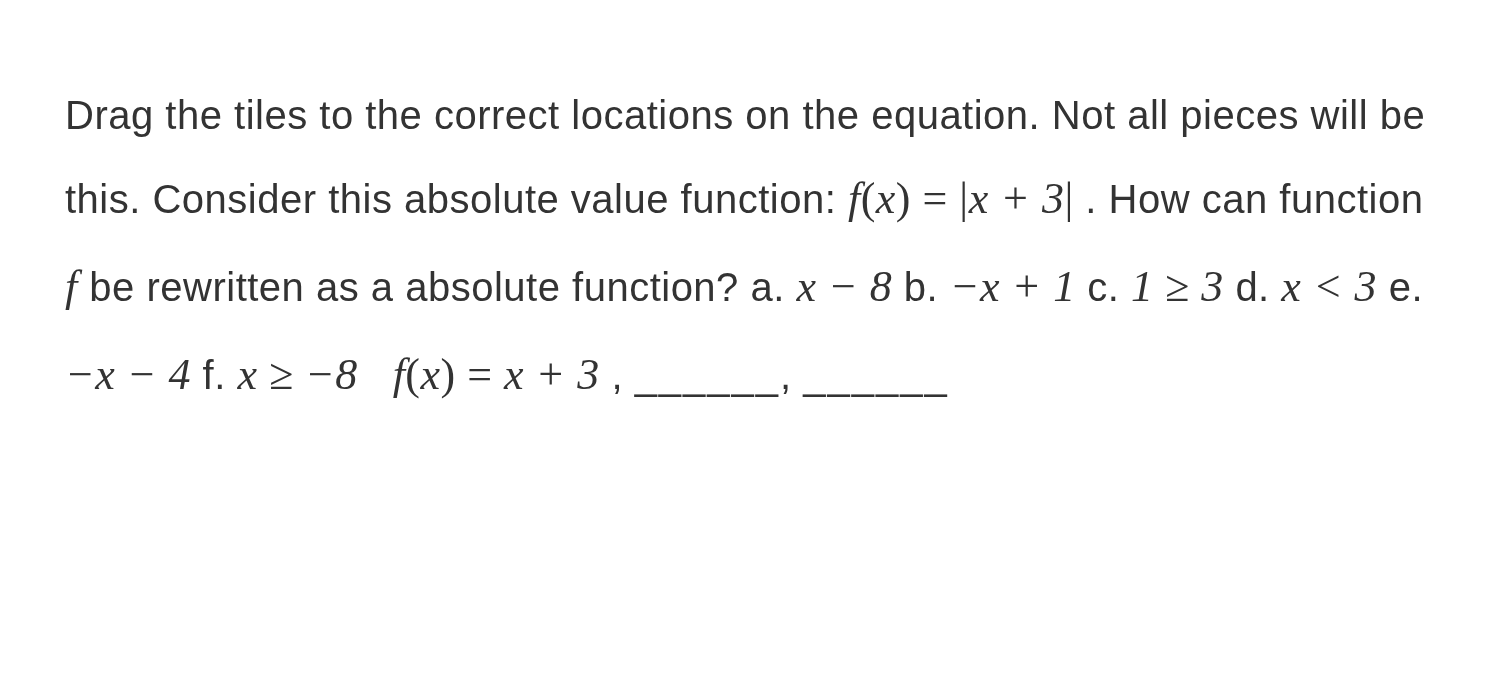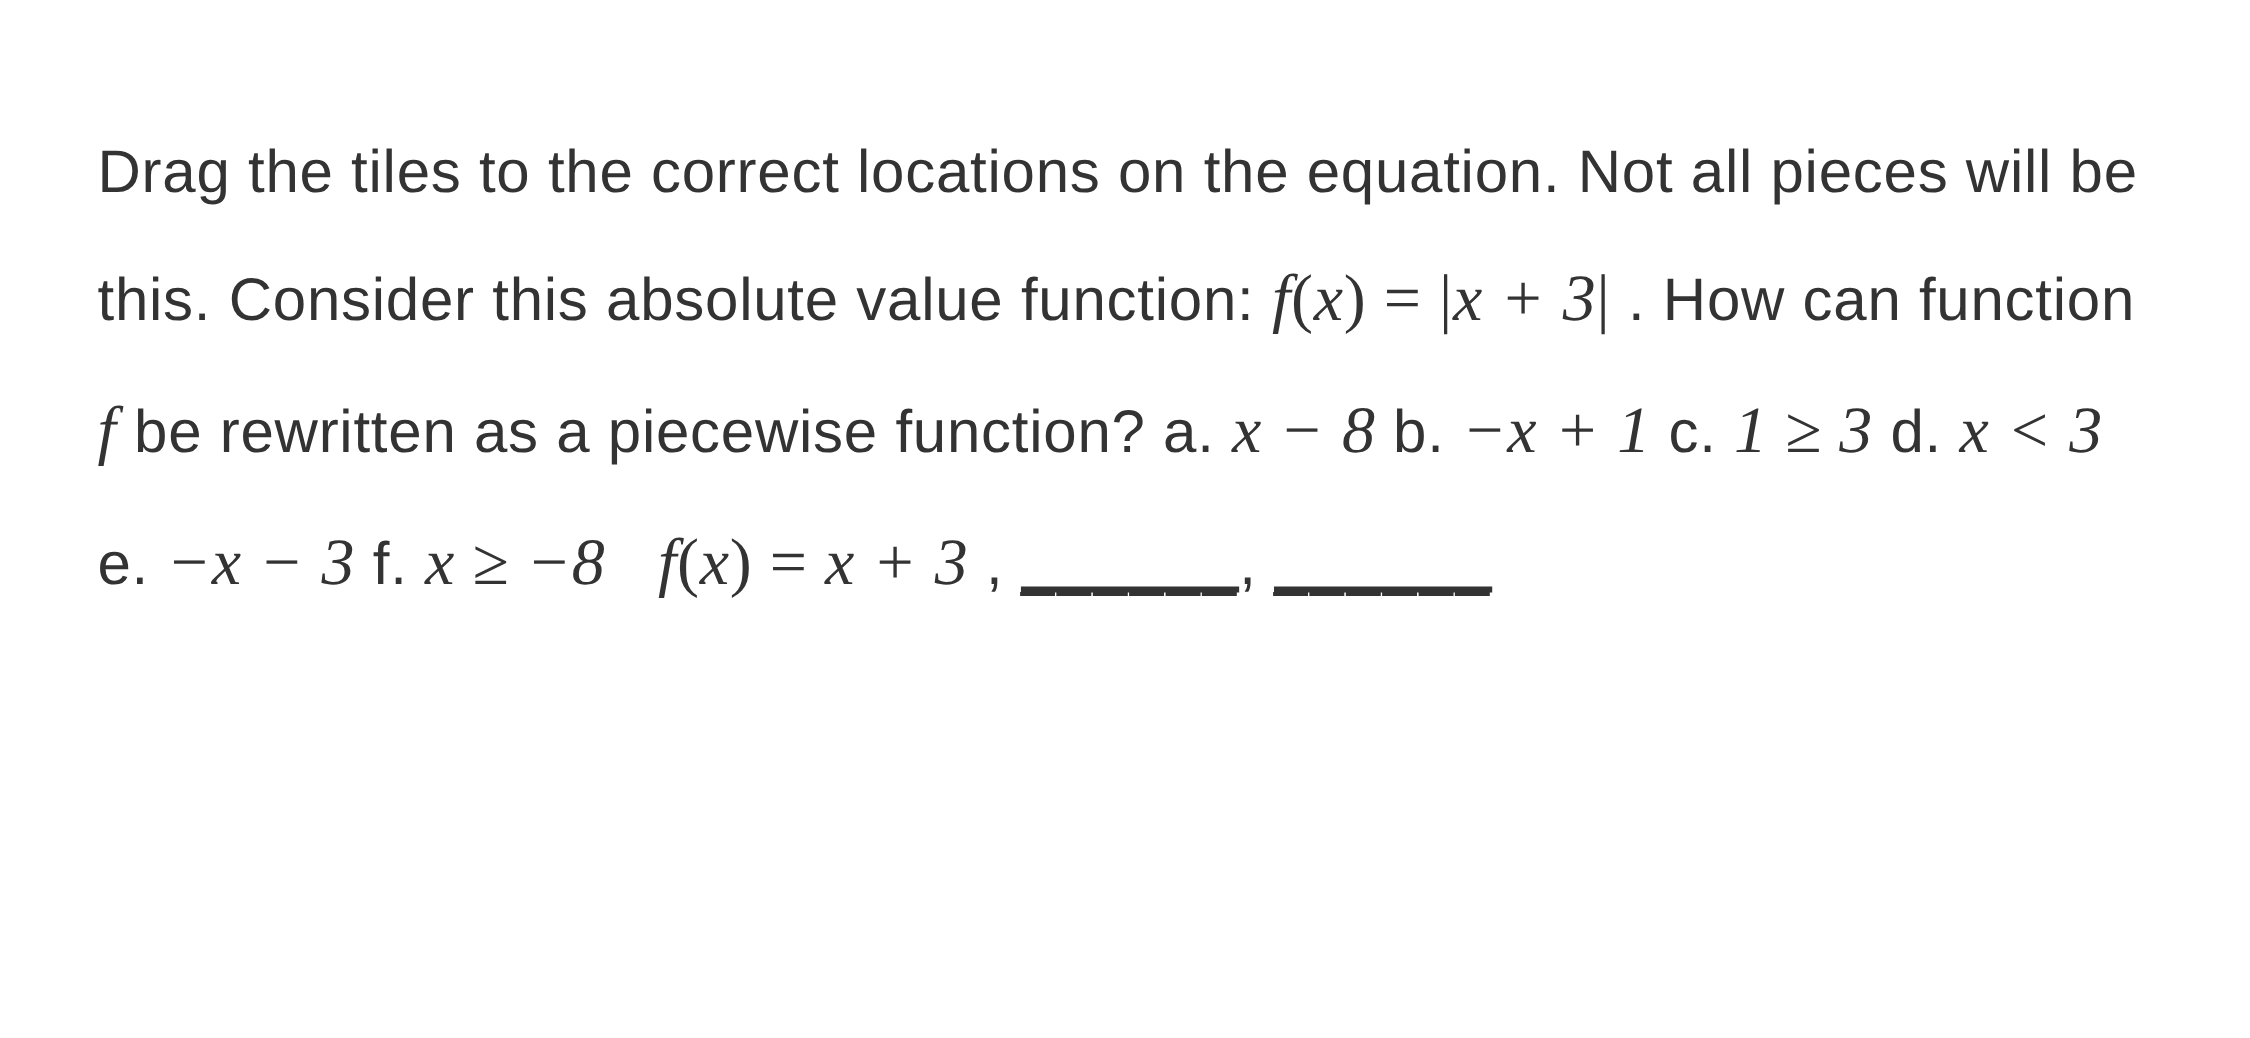--- a/index.html
+++ b/index.html
@@ -29,42 +29,41 @@
       font-family: 'Times New Roman', Times, serif;
       font-style: italic;
       font-size: 44px;
     }
     .math-wrap {
       display: inline;
       white-space: nowrap;
     }
     .blank {
       letter-spacing: 2px;
-      text-decoration: underline;
     }
   </style>
 </head>
 <body>
 
 <div class="content">
   <span>Drag the tiles to the correct locations on the equation. Not all pieces will be this. Consider this absolute value function: </span>
   <span class="math-wrap">
     <span class="math-italic">f</span><span class="math">(</span><span class="math-italic">x</span><span class="math">)</span><span class="math"> = </span><span class="math">|</span><span class="math-italic">x + 3</span><span class="math">|</span>
   </span>
   <span> . How can function </span>
   <span class="math-italic">f</span>
-  <span>  be rewritten as a piecewise function? </span>
+  <span>  be rewritten as a absolute function? </span>
   <span>a. </span>
   <span class="math-wrap math-italic">x − 8</span>
   <span>  b. </span>
   <span class="math-wrap math-italic">−x + 1</span>
   <span>  c. </span>
   <span class="math-wrap math-italic">1 ≥ 3</span>
   <span>  d. </span>
   <span class="math-wrap math-italic">x &lt; 3</span>
   <span>  e. </span>
-  <span class="math-wrap math-italic">−x − 3</span>
+  <span class="math-wrap math-italic">−x − 4</span>
   <span>  f. </span>
   <span class="math-wrap math-italic">x ≥ −8</span>
   <span class="math-wrap">
     &nbsp;&nbsp;<span class="math-italic">f</span><span class="math">(</span><span class="math-italic">x</span><span class="math">)</span><span class="math"> = </span><span class="math-italic">x + 3</span>
   </span><span> , </span><span class="blank">______</span><span>, </span><span class="blank">______</span>
 </div>
 
 </body></html>

